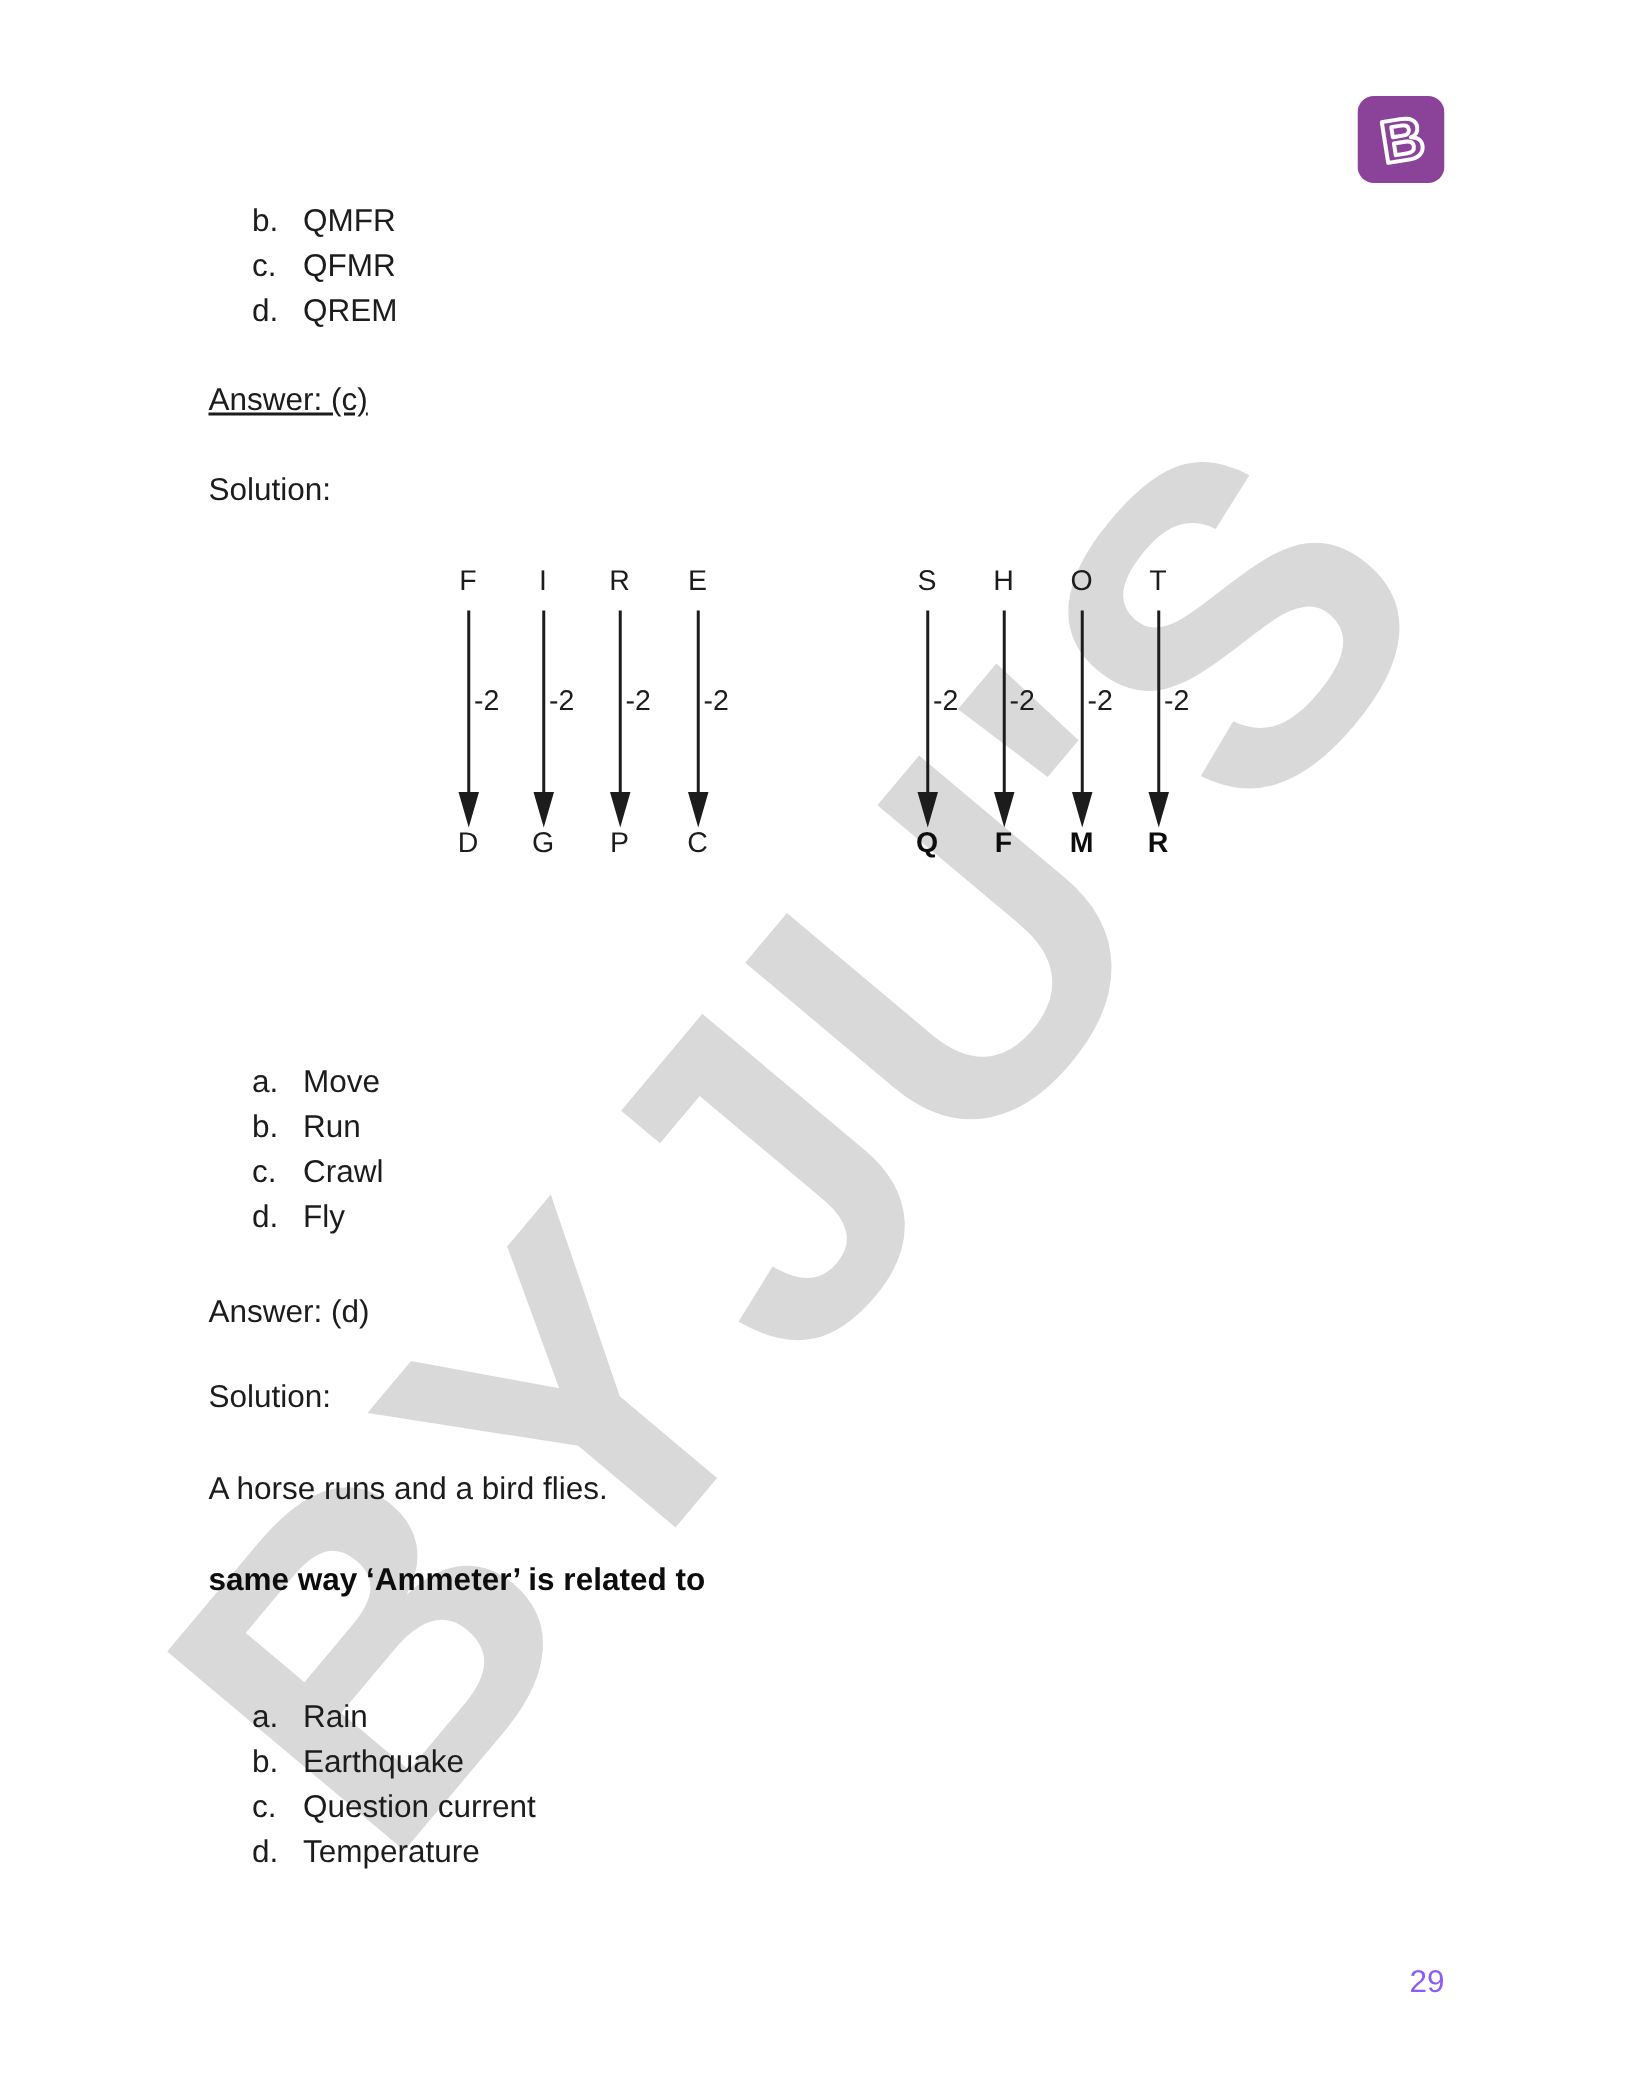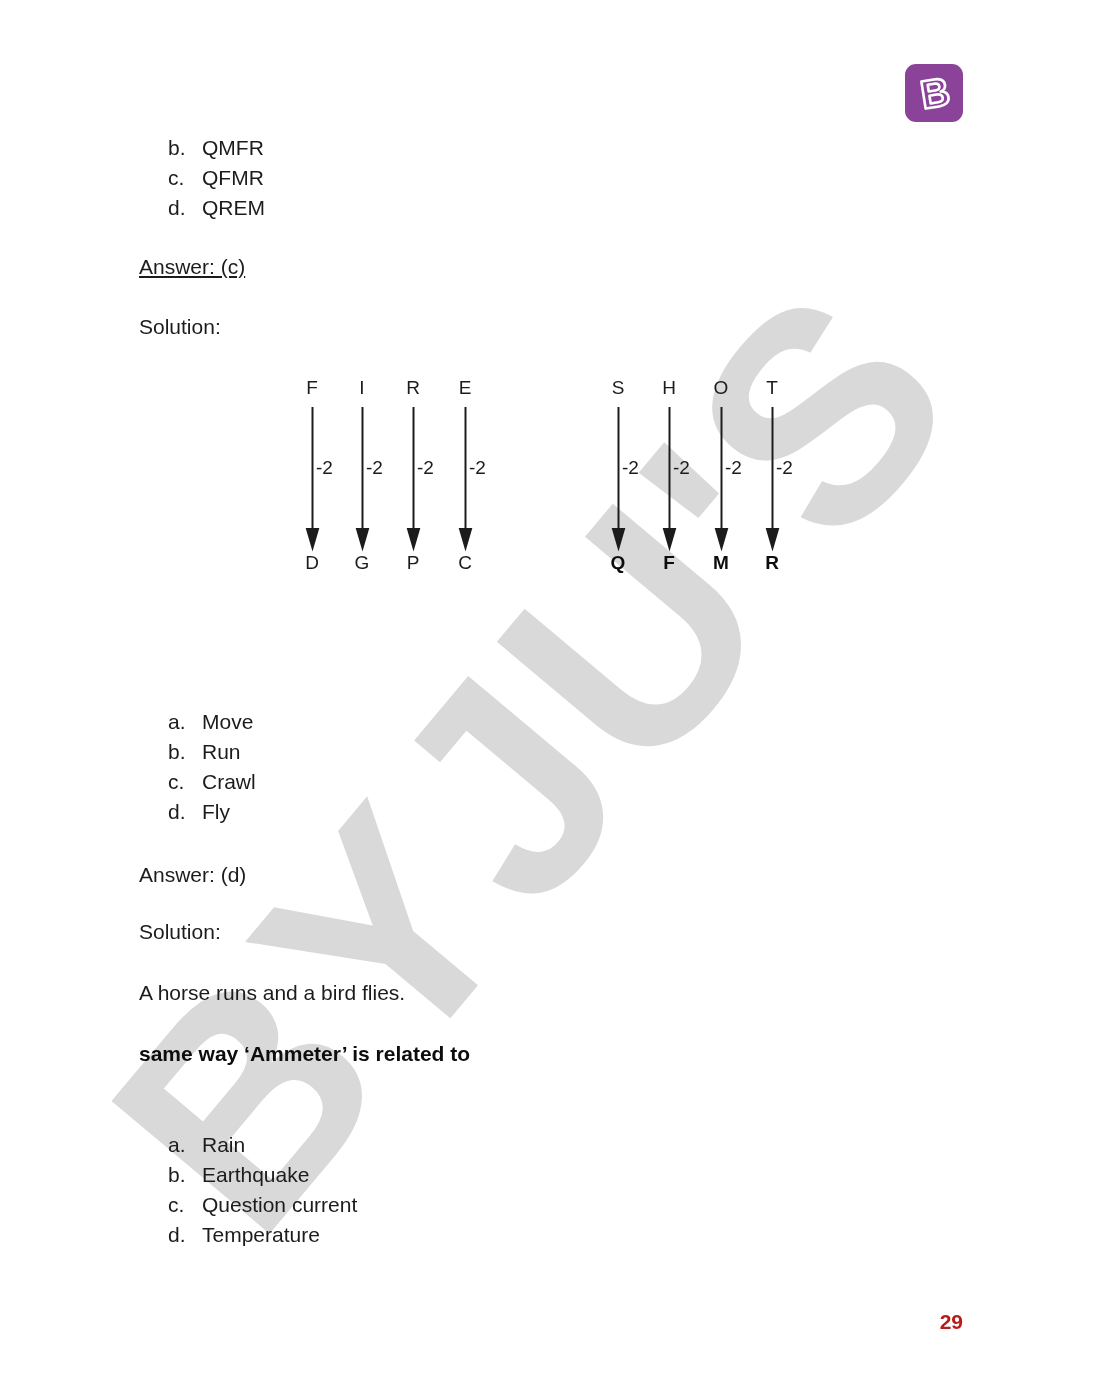--- a/index.html
+++ b/index.html
@@ -58,21 +58,21 @@
   
   .diagram { position: absolute; left: 300px; top: 375px; width: 500px; height: 215px; font-size: 19px; color: #1c1c1c; }
   .dg-top, .dg-bottom, .dg-delta { position: absolute; line-height: 22px; height: 22px; }
   .dg-top, .dg-bottom { transform: translateX(-50%); }
   .dg-top { top: 2px; }
   .dg-delta { top: 82px; }
   .dg-bottom { top: 177px; }
   .dg-bold { font-weight: bold; color: #0d0d0d; }
   .dg-svg { position: absolute; left: 0; top: 0; }
 
-  .page-number { position: absolute; left: 880px; top: 1310px; width: 83px; text-align: right; font-size: 21px; color: #b91c1c; font-weight: bold; }
+  .page-number { position: absolute; left: 880px; top: 1310px; width: 83px; text-align: right; font-size: 21px; color: #8b5cf6; }
 </style>
 </head>
 <body>
 
 <div class="page">
 
   <div class="watermark">BYJU'S</div>
 
   <div class="content">
 

